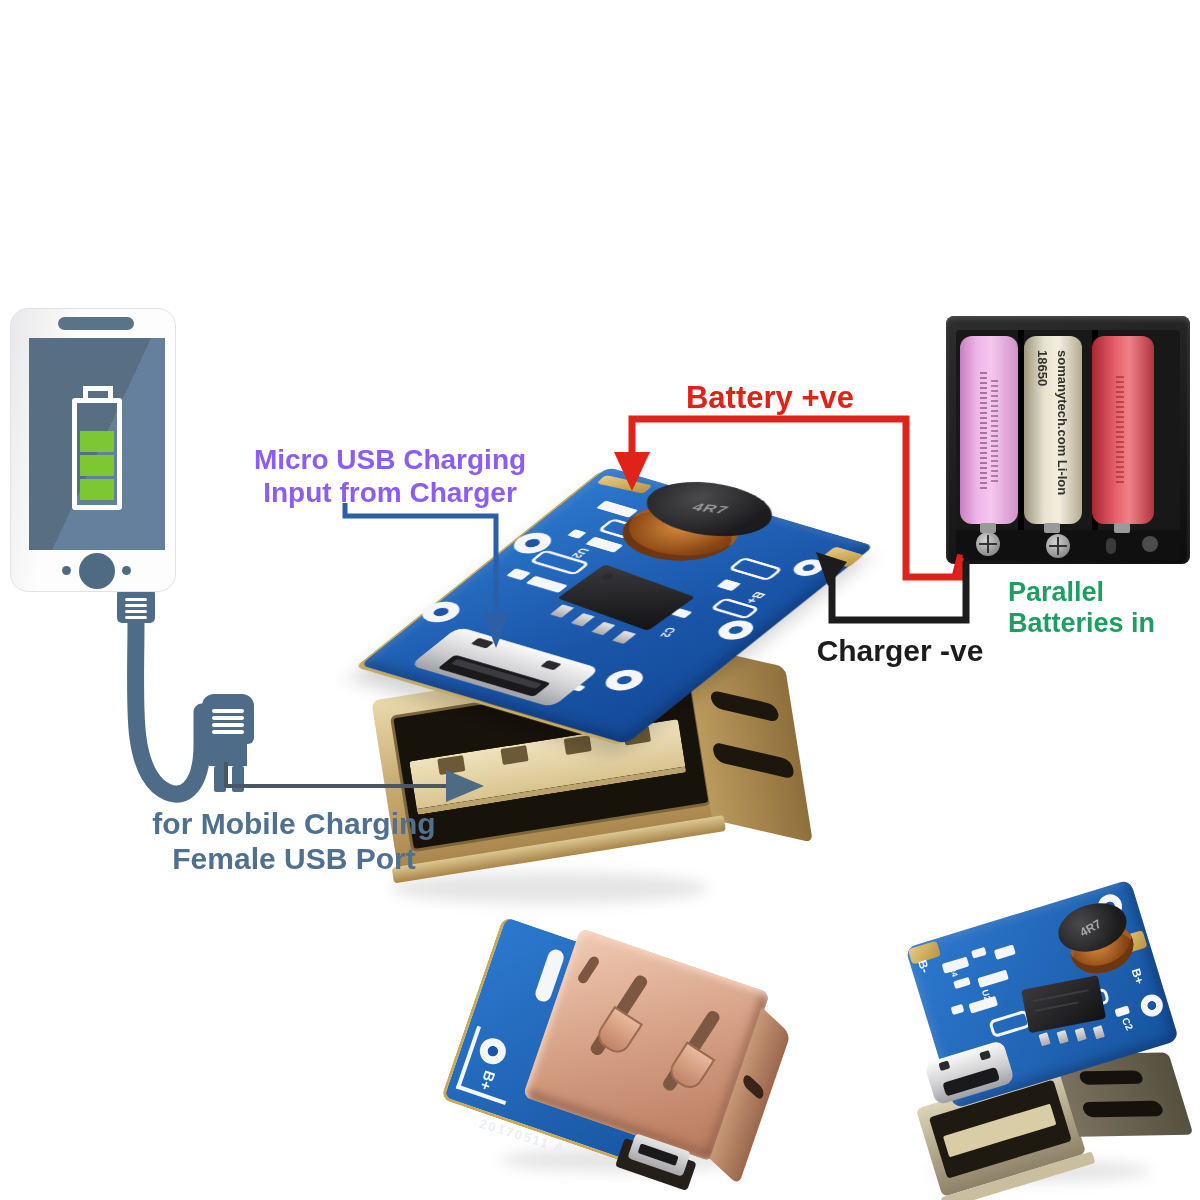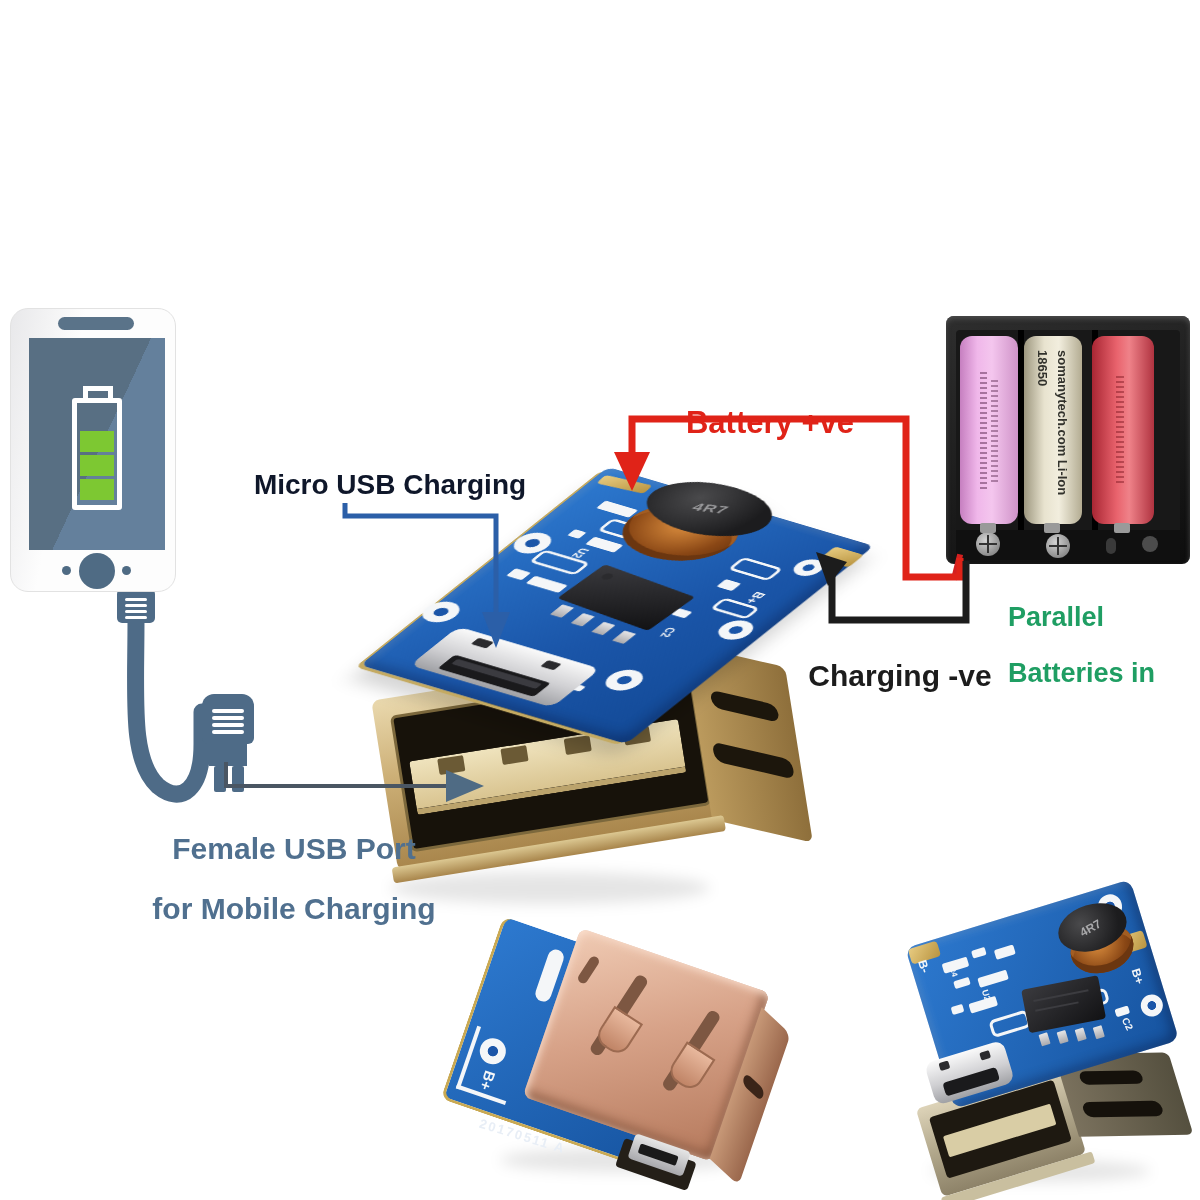--- a/index.html
+++ b/index.html
@@ -1,20 +1,20 @@
 <!DOCTYPE html>
 <html><head>
 <meta charset="utf-8">
 <style>
   html,body{margin:0;padding:0;background:#fff;}
   #canvas{position:relative;width:1200px;height:1200px;background:#ffffff;overflow:hidden;
           font-family:"Liberation Sans",sans-serif;}
   
   .lbl{position:absolute;font-weight:bold;z-index:50;}
-  .lbl span{display:block;margin-top:25px;}
+  .lbl span{display:block;}
   
   .phone-body{position:absolute;left:10px;top:308px;width:164px;height:282px;border-radius:18px;
     background:linear-gradient(100deg,#e8e8ea 0%,#fdfdfd 35%);border:1px solid #e2e2e2;z-index:10;}
   .phone-speaker{position:absolute;left:58px;top:317px;width:76px;height:13px;border-radius:7px;background:#5a7389;z-index:11;}
   .phone-screen{position:absolute;left:29px;top:338px;width:136px;height:212px;
     background:linear-gradient(115deg,#586f83 52%,#64809c 52%);z-index:11;}
   .batt-cap{position:absolute;left:83px;top:386px;width:20px;height:10px;border:5px solid #fff;border-bottom:none;z-index:12;}
   .batt-body{position:absolute;left:72px;top:398px;width:40px;height:102px;border:5px solid #fff;border-radius:3px;z-index:12;}
   .batt-bar{position:absolute;left:80px;width:34px;height:21px;background:#7dc832;z-index:13;}
   .home-btn{position:absolute;left:79px;top:553px;width:36px;height:36px;border-radius:50%;background:#4f6b84;z-index:12;}
@@ -317,31 +317,32 @@
     <path d="M345 503 L345 516 L496 516 L496 616" stroke="#2b5fa8" stroke-width="5" fill="none"></path>
     <polygon points="496,648 482,612 510,612" fill="#2b5fa8"></polygon>
     <path d="M226 762 L226 786 L446 786" stroke="#4a5663" stroke-width="4" fill="none"></path>
     <polygon points="484,786 446,770 446,802" fill="#4f6b84"></polygon>
     <path d="M632 456 L632 419 L906 419 L906 577 L960 577 L960 558" stroke="#e02318" stroke-width="7" fill="none"></path>
     <polygon points="632,491 614,452 650,452" fill="#e02318"></polygon>
     <path d="M832 576 L832 620 L966 620 L966 561" stroke="#1c1c1c" stroke-width="7" fill="none"></path>
     <polygon points="816,552 847,562 828,586" fill="#1c1c1c"></polygon>
   </svg>
 
-  <div class="lbl" style="left:240px;top:443px;width:300px;text-align:center;font-size:28px;line-height:33px;color:#0f172a;">
+  <div class="lbl" style="left:240px;top:443px;width:300px;text-align:center;font-size:28px;line-height:33px;color:#8b5cf6;">
     <span>Micro USB Charging</span>
+    <span>Input from Charger</span>
   </div>
   <div class="lbl" style="left:640px;top:380px;width:260px;text-align:center;font-size:31px;color:#e02318;">
     <span>Battery +ve</span>
   </div>
   <div class="lbl" style="left:790px;top:634px;width:220px;text-align:center;font-size:30px;color:#1c1c1c;">
-    <span>Charging -ve</span>
+    <span>Charger -ve</span>
   </div>
   <div class="lbl" style="left:1008px;top:577px;width:190px;font-size:27px;line-height:31px;color:#1f9e63;">
     <span>Parallel</span>
     <span>Batteries in</span>
   </div>
   <div class="lbl" style="left:144px;top:806px;width:300px;text-align:center;font-size:30px;line-height:35px;color:#50708f;">
+    <span>for Mobile Charging</span>
     <span>Female USB Port</span>
-    <span>for Mobile Charging</span>
   </div>
 
 </div>
 
 </body></html>

